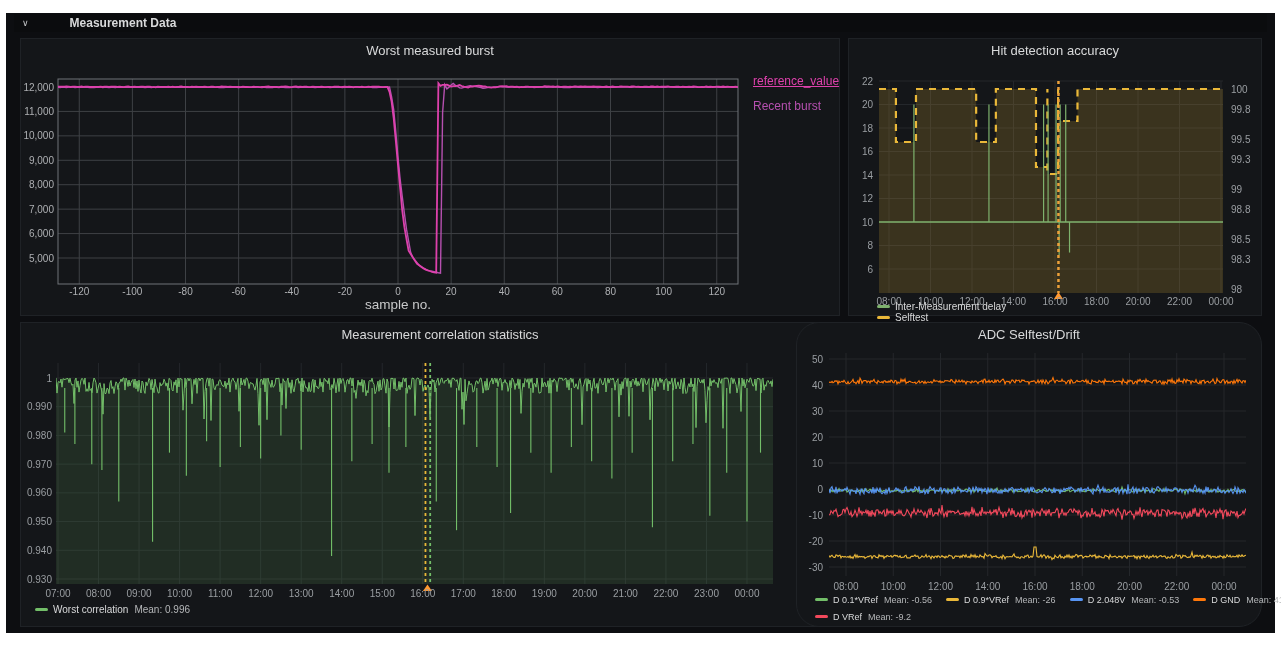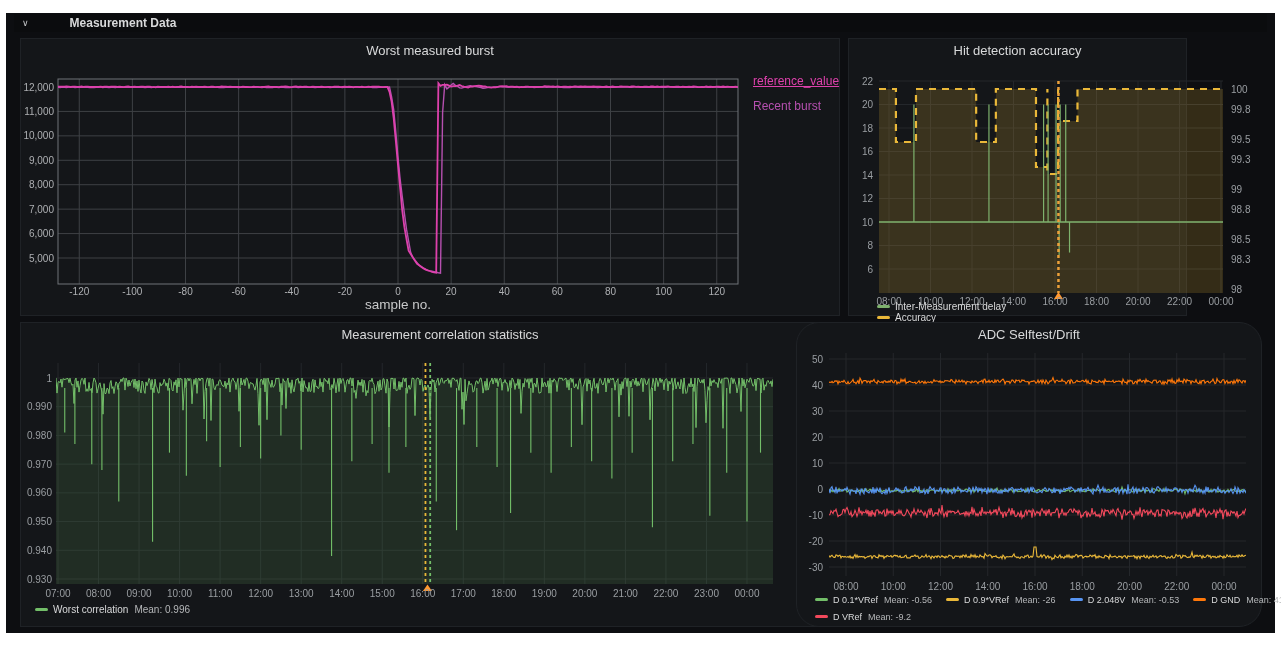--- a/index.html
+++ b/index.html
@@ -89,21 +89,21 @@
             <text x="33" y="222.5002" text-anchor="end" font-size="10" fill="#aeb0b3">5,000</text>
             <text x="377" y="270" text-anchor="middle" font-size="13.5" fill="#c8c9ca">sample no.</text>
           </g>
         </svg>
       <div class="p1-legend" id="leg1">
           <span class="li"><span class="ln" style="color: rgb(222, 65, 172); margin-right: 16px; text-decoration: underline;">reference_value</span></span>
           <span class="li"><span class="ln" style="color: rgb(182, 80, 176); margin-right: 8px;">Recent burst</span></span>
         </div>
     </div>
 
-    <div class="panel" id="panel2" style="left:842px;top:25px;width:339px;height:278px;">
+    <div class="panel" id="panel2" style="left:842px;top:25px;width:414px;height:278px;">
       <div class="panel-title">Hit detection accuracy</div>
       <svg id="svg2" width="414" height="278">
           <g>
             <line x1="40" y1="42" x2="40" y2="254" stroke="#24272b" stroke-width="1"></line>
             <line x1="81.5" y1="42" x2="81.5" y2="254" stroke="#24272b" stroke-width="1"></line>
             <line x1="123" y1="42" x2="123" y2="254" stroke="#24272b" stroke-width="1"></line>
             <line x1="164.5" y1="42" x2="164.5" y2="254" stroke="#24272b" stroke-width="1"></line>
             <line x1="206" y1="42" x2="206" y2="254" stroke="#24272b" stroke-width="1"></line>
             <line x1="247.5" y1="42" x2="247.5" y2="254" stroke="#24272b" stroke-width="1"></line>
             <line x1="289" y1="42" x2="289" y2="254" stroke="#24272b" stroke-width="1"></line>
@@ -163,21 +163,21 @@
             <text x="382" y="123.50000000000028" text-anchor="start" font-size="10" fill="#9a9ea2">99.3</text>
             <text x="382" y="153.5" text-anchor="start" font-size="10" fill="#9a9ea2">99</text>
             <text x="382" y="173.50000000000028" text-anchor="start" font-size="10" fill="#9a9ea2">98.8</text>
             <text x="382" y="203.5" text-anchor="start" font-size="10" fill="#9a9ea2">98.5</text>
             <text x="382" y="223.50000000000028" text-anchor="start" font-size="10" fill="#9a9ea2">98.3</text>
             <text x="382" y="253.5" text-anchor="start" font-size="10" fill="#9a9ea2">98</text>
           </g>
         </svg>
       <div class="legend-row sb" id="leg2" style="left:28px;right:10px;top:262px;font-size:10px;flex-direction:column;">
           <span class="li"><span class="dash" style="background: rgb(126, 178, 109);"></span><span class="ln">Inter-Measurement delay</span></span>
-          <span class="li" style="margin-right: 0px;"><span class="dash" style="background: rgb(234, 184, 57);"></span><span class="ln">Accuracy</span></span>
+          <span class="li" style="margin-right: 0px;"><span class="dash" style="background: rgb(234, 184, 57);"></span><span class="ln">Selftest</span></span>
         </div>
     </div>
 
     <div class="panel" id="panel3" style="left:14px;top:309px;width:840px;height:305px;">
       <div class="panel-title">Measurement correlation statistics</div>
       <svg id="svg3" width="768" height="305">
           <g>
             <line x1="37" y1="40" x2="37" y2="261" stroke="#24272b" stroke-width="1"></line>
             <line x1="77.529" y1="40" x2="77.529" y2="261" stroke="#24272b" stroke-width="1"></line>
             <line x1="118.058" y1="40" x2="118.058" y2="261" stroke="#24272b" stroke-width="1"></line>

